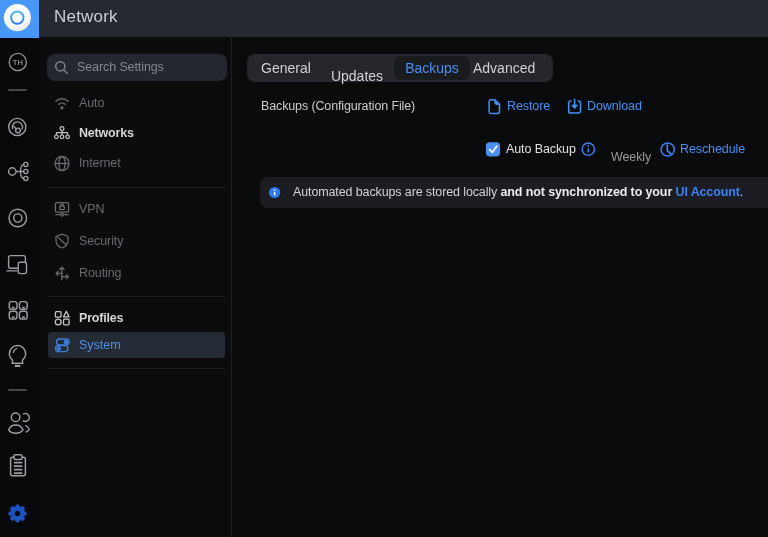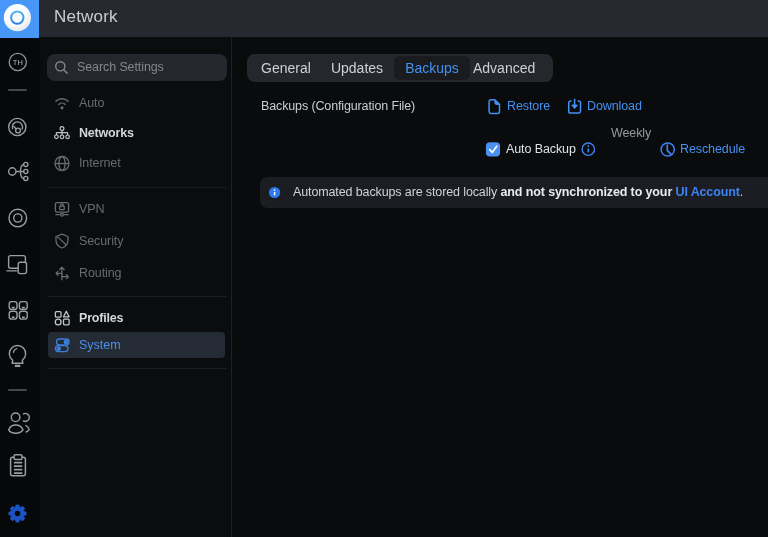--- a/index.html
+++ b/index.html
@@ -47,30 +47,30 @@
 <div class="abs mitem dim" style="top:263px;">Routing</div>
 <div class="abs msep" style="top:296px;"></div>
 <div class="abs mitem lit" style="top:308px;">Profiles</div>
 <div class="abs" id="sysrow"></div>
 <div class="abs" id="systxt">System</div>
 <div class="abs msep" style="top:368px;"></div>
 
 <div class="abs" id="tabbar"></div>
 <div class="abs" id="tabpill"></div>
 <div class="abs tab" style="left:255px;width:62px;">General</div>
-<div class="abs tab" style="left:329px;width:56px;">Updates</div>
+<div class="abs tab" style="left:329px;width:56px;margin-top:8px;">Updates</div>
 <div class="abs tab blue" style="left:394px;width:76px;">Backups</div>
 <div class="abs tab" style="left:473px;width:62px;">Advanced</div>
 
 <div class="abs" id="label1">Backups (Configuration File)</div>
 <div class="abs rowtxt blue" style="left:507px;top:96px;">Restore</div>
 <div class="abs rowtxt blue" style="left:587px;top:96px;">Download</div>
 
 <div class="abs rowtxt" style="left:506px;top:139px;color:#dfe1e3;">Auto Backup</div>
-<div class="abs rowtxt" style="left:611px;top:123px;color:#97999d;text-align:right;">Weekly</div>
+<div class="abs rowtxt" style="left:611px;top:147px;color:#97999d;text-align:right;">Weekly</div>
 <div class="abs rowtxt blue" style="left:680px;top:139px;">Reschedule</div>
 
 <div class="abs" id="banner"></div>
 <div class="abs" id="bannertxt">Automated backups are stored locally <b>and not synchronized to your <span class="ba b" style="color:#3c82f2;">UI Account</span></b>.</div>
 
 <svg class="abs" style="left:0;top:0;" width="768" height="537" viewBox="0 0 768 537" fill="none">
 
 <defs>
       <radialGradient id="disc" cx="0.42" cy="0.35" r="0.75">
         <stop offset="0.55" stop-color="#fbfcfd"></stop>

